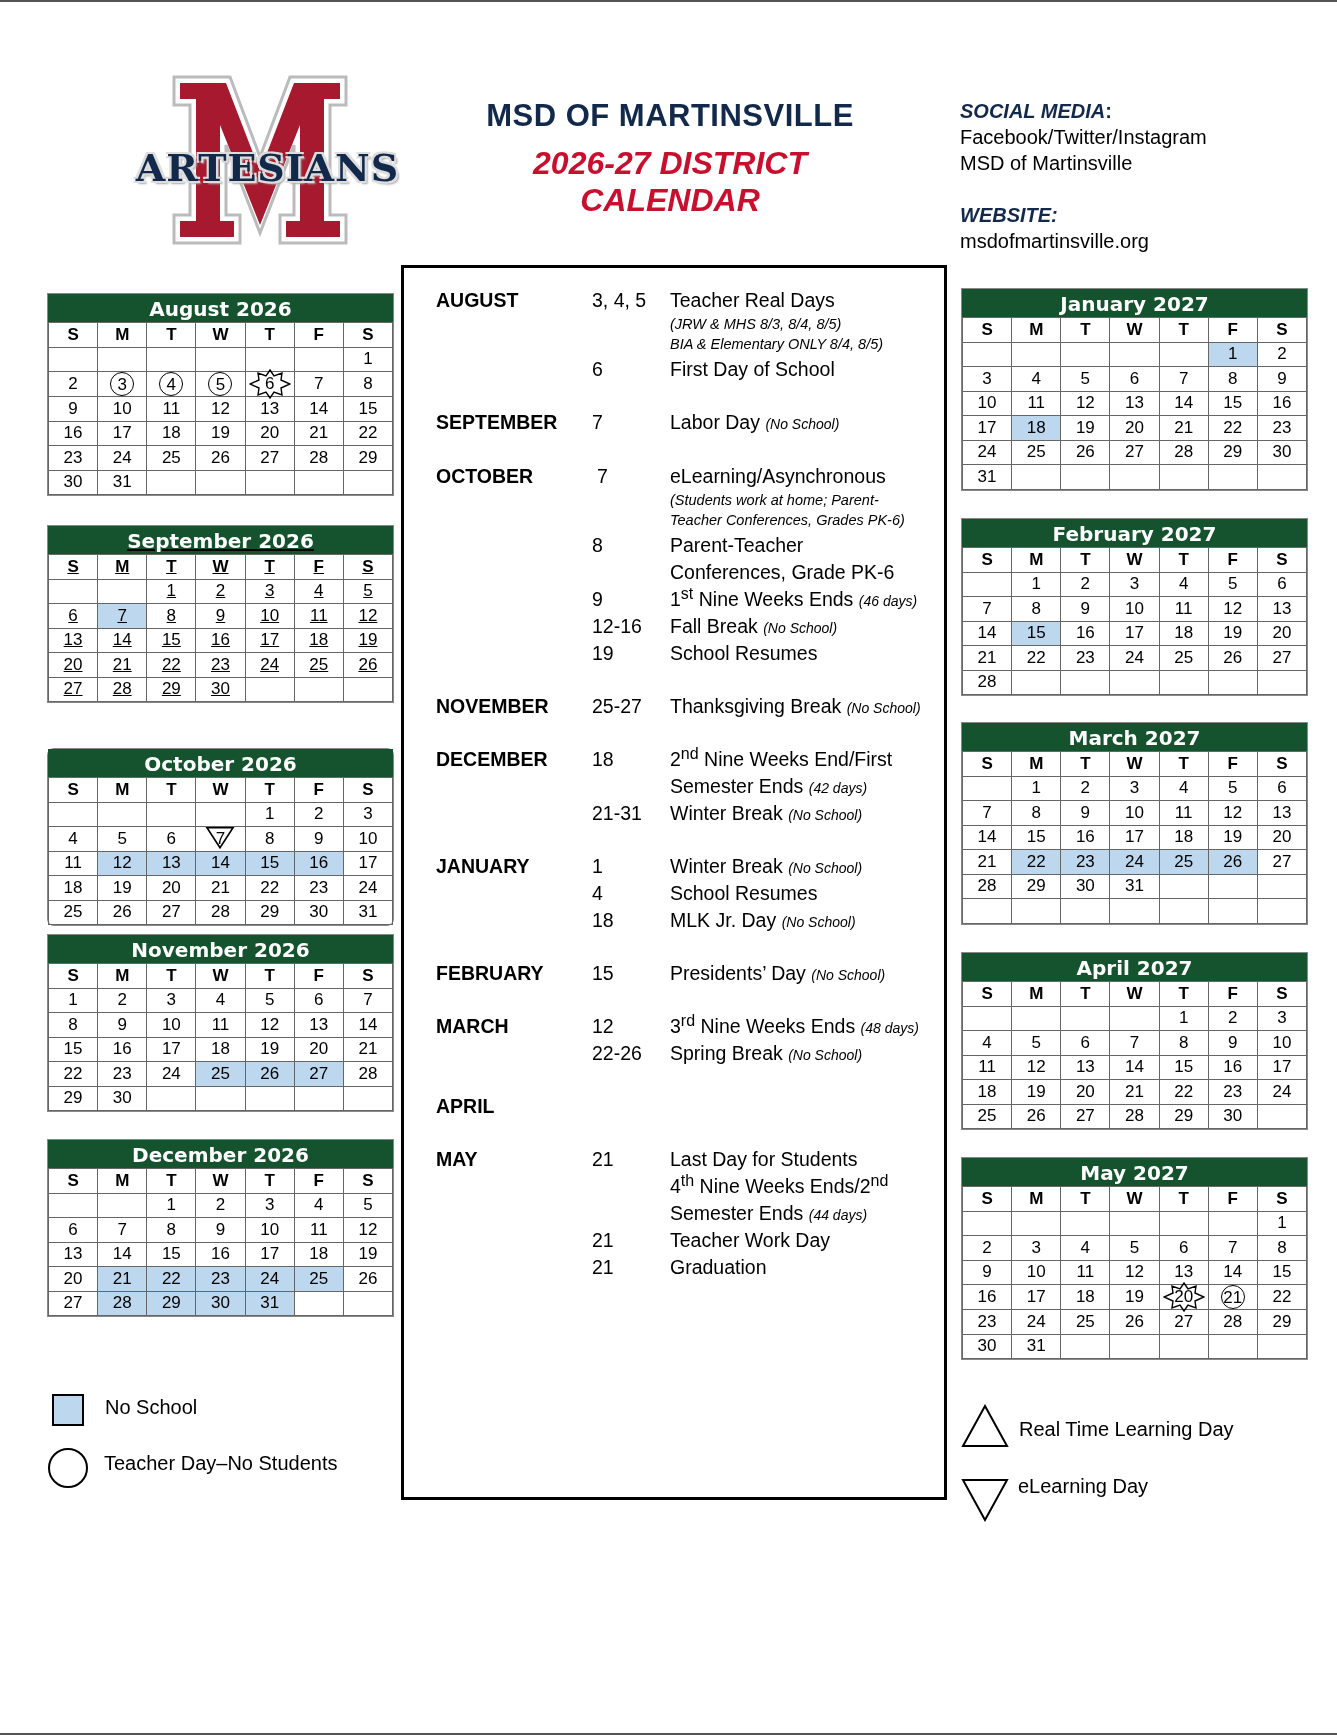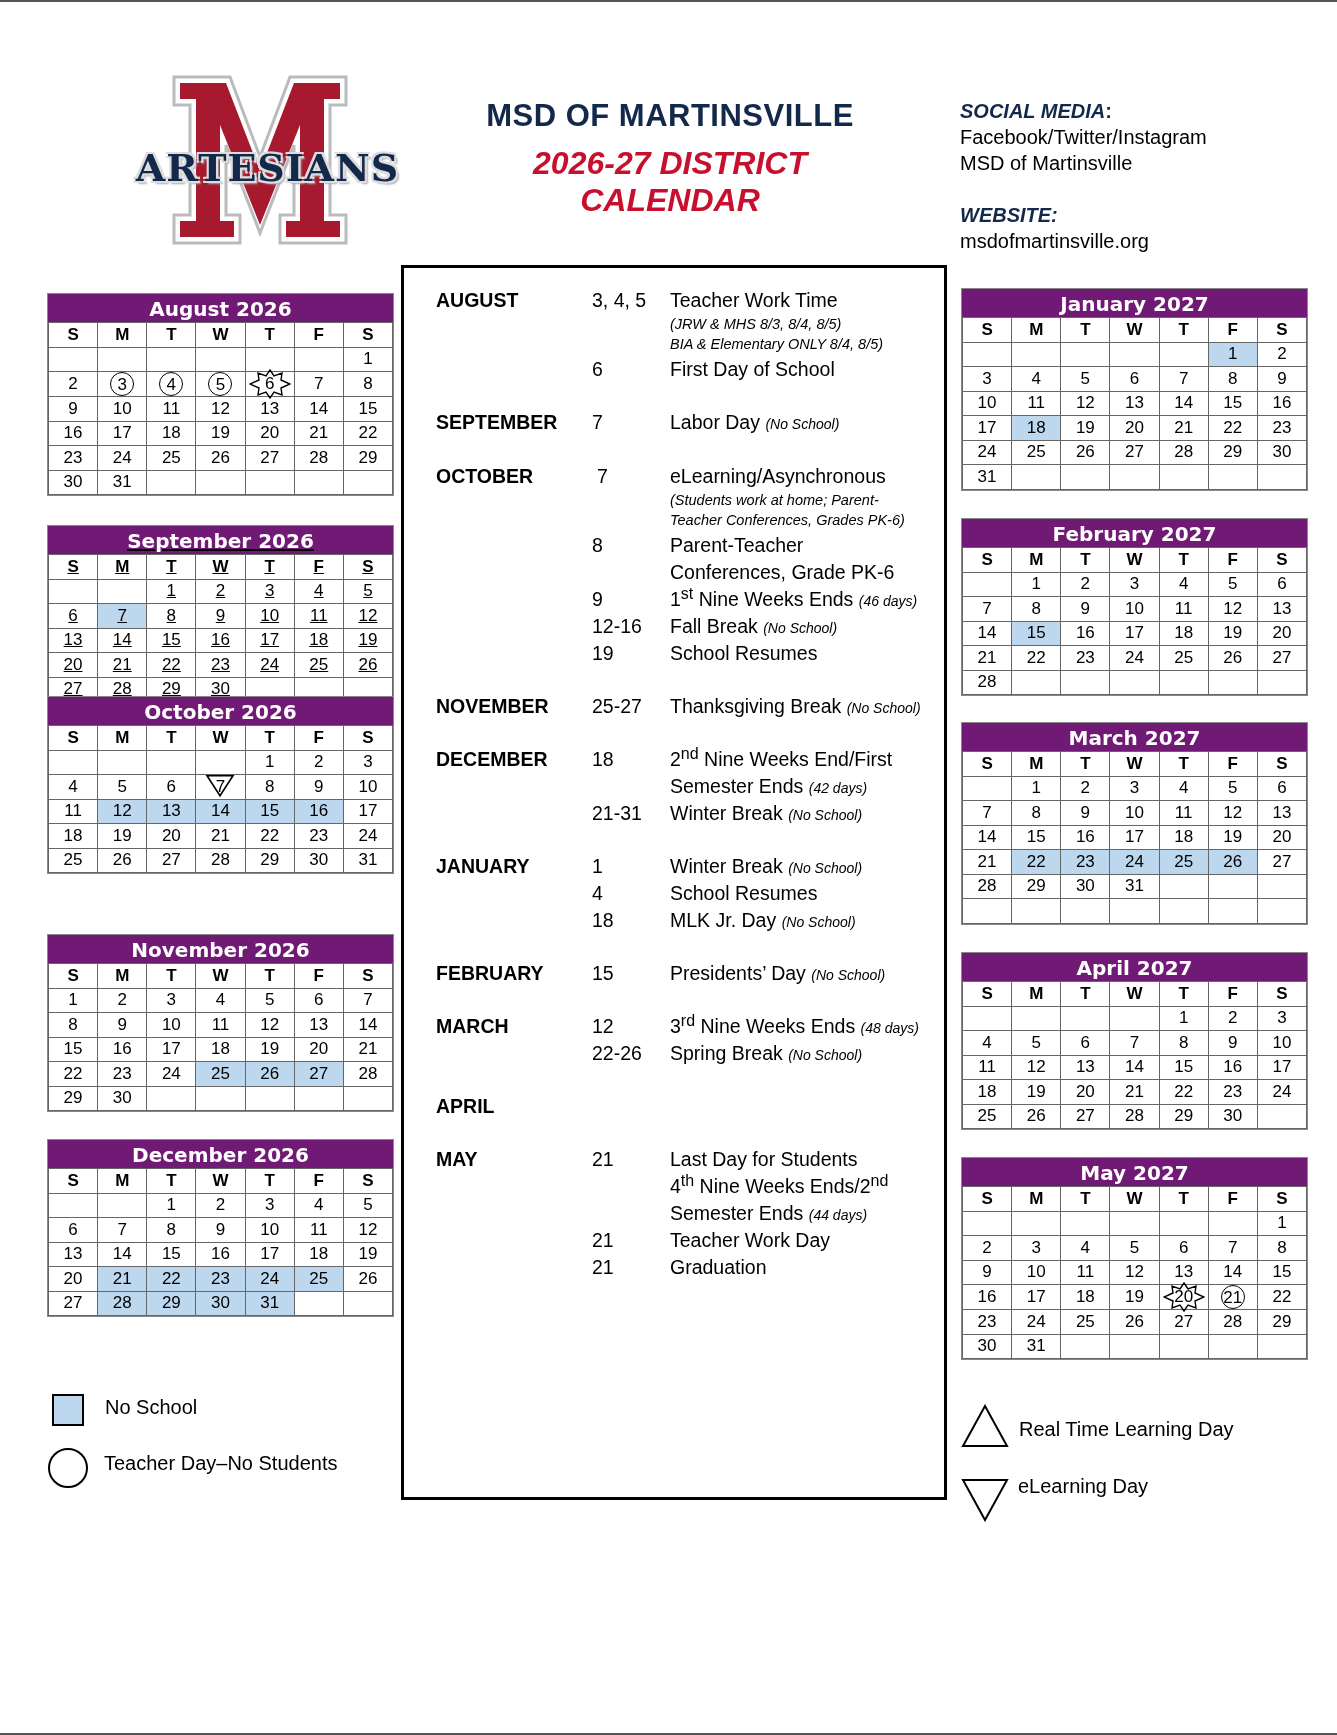--- a/index.html
+++ b/index.html
@@ -17,21 +17,21 @@
   .title1 { position:absolute; left:440px; top:98px; width:460px; text-align:center; font-weight:bold; font-size:31px; color:#13294b; letter-spacing:0.5px; }
   .title2 { position:absolute; left:440px; top:145px; width:460px; text-align:center; font-weight:bold; font-style:italic; font-size:32px; color:#c8102e; }
 
   
   .social { position:absolute; left:960px; top:98px; font-size:20px; line-height:26px; }
   .social .hd { font-weight:bold; font-style:italic; color:#13294b; }
   .social .colon { color:#13294b; font-weight:bold; }
 
   
   .cal { position:absolute; width:345px; border:1.5px solid #888; border-collapse:collapse; }
-  .cal .hdr { background:#701a75; color:#fff; text-align:center; font-family:"DejaVu Sans", sans-serif; font-weight:bold; font-size:20px; height:28px; line-height:30px; }
+  .cal .hdr { background:#14532d; color:#fff; text-align:center; font-family:"DejaVu Sans", sans-serif; font-weight:bold; font-size:20px; height:28px; line-height:30px; }
   .cal table { width:100%; border-collapse:collapse; table-layout:fixed; }
   .cal td { border:1.5px solid #666; text-align:center; font-size:17px; height:23.5px; padding:0; position:relative; }
   .cal td.dow { font-weight:bold; font-size:17px; }
   .cal td.ns { background:#bdd7ee; }
   .cal td .circ { display:inline-block; width:24px; height:24px; border:1.5px solid #000; border-radius:50%; line-height:23px; box-sizing:border-box; }
   .cal td .star { position:relative; display:inline-block; }
   .cal td .star svg { position:absolute; left:50%; top:50%; transform:translate(-50%,-50%); }
   .cal td .tri { position:relative; display:inline-block; }
   .cal td .tri svg { position:absolute; left:50%; top:50%; transform:translate(-50%,-55%); }
 
@@ -202,21 +202,21 @@
           <td class="day"><span>28</span></td>
           <td class="day"><span>29</span></td>
           <td class="day"><span>30</span></td>
           <td></td>
           <td></td>
           <td></td>
         </tr>
       </tbody>
     </table>
   </div>
-<div class="cal" style="left:47px; top:696px;">
+<div class="cal" style="left:47px; top:748px;border-radius:7px;">
     <div class="hdr">October 2026</div>
     <table>
       <tbody>
         <tr>
           <td class="dow">S</td>
           <td class="dow">M</td>
           <td class="dow">T</td>
           <td class="dow">W</td>
           <td class="dow">T</td>
           <td class="dow">F</td>
@@ -726,21 +726,21 @@
           <td></td>
         </tr>
       </tbody>
     </table>
   </div>
 
 <div class="events">
 
   <div class="ev month" style="top:19px">AUGUST</div>
   <div class="ev date" style="top:19px">3, 4, 5</div>
-  <div class="ev desc" style="top:19px">Teacher Work Time</div>
+  <div class="ev desc" style="top:19px">Teacher Real Days</div>
   <div class="ev sub" style="top:46px">(JRW &amp; MHS 8/3, 8/4, 8/5)</div>
   <div class="ev sub" style="top:66px">BIA &amp; Elementary ONLY 8/4, 8/5)</div>
   <div class="ev date" style="top:88px">6</div>
   <div class="ev desc" style="top:88px">First Day of School</div>
 
   <div class="ev month" style="top:141px">SEPTEMBER</div>
   <div class="ev date" style="top:141px">7</div>
   <div class="ev desc" style="top:141px"><span>Labor Day</span> <span class="note">(No School)</span></div>
 
   <div class="ev month" style="top:195px">OCTOBER</div>

